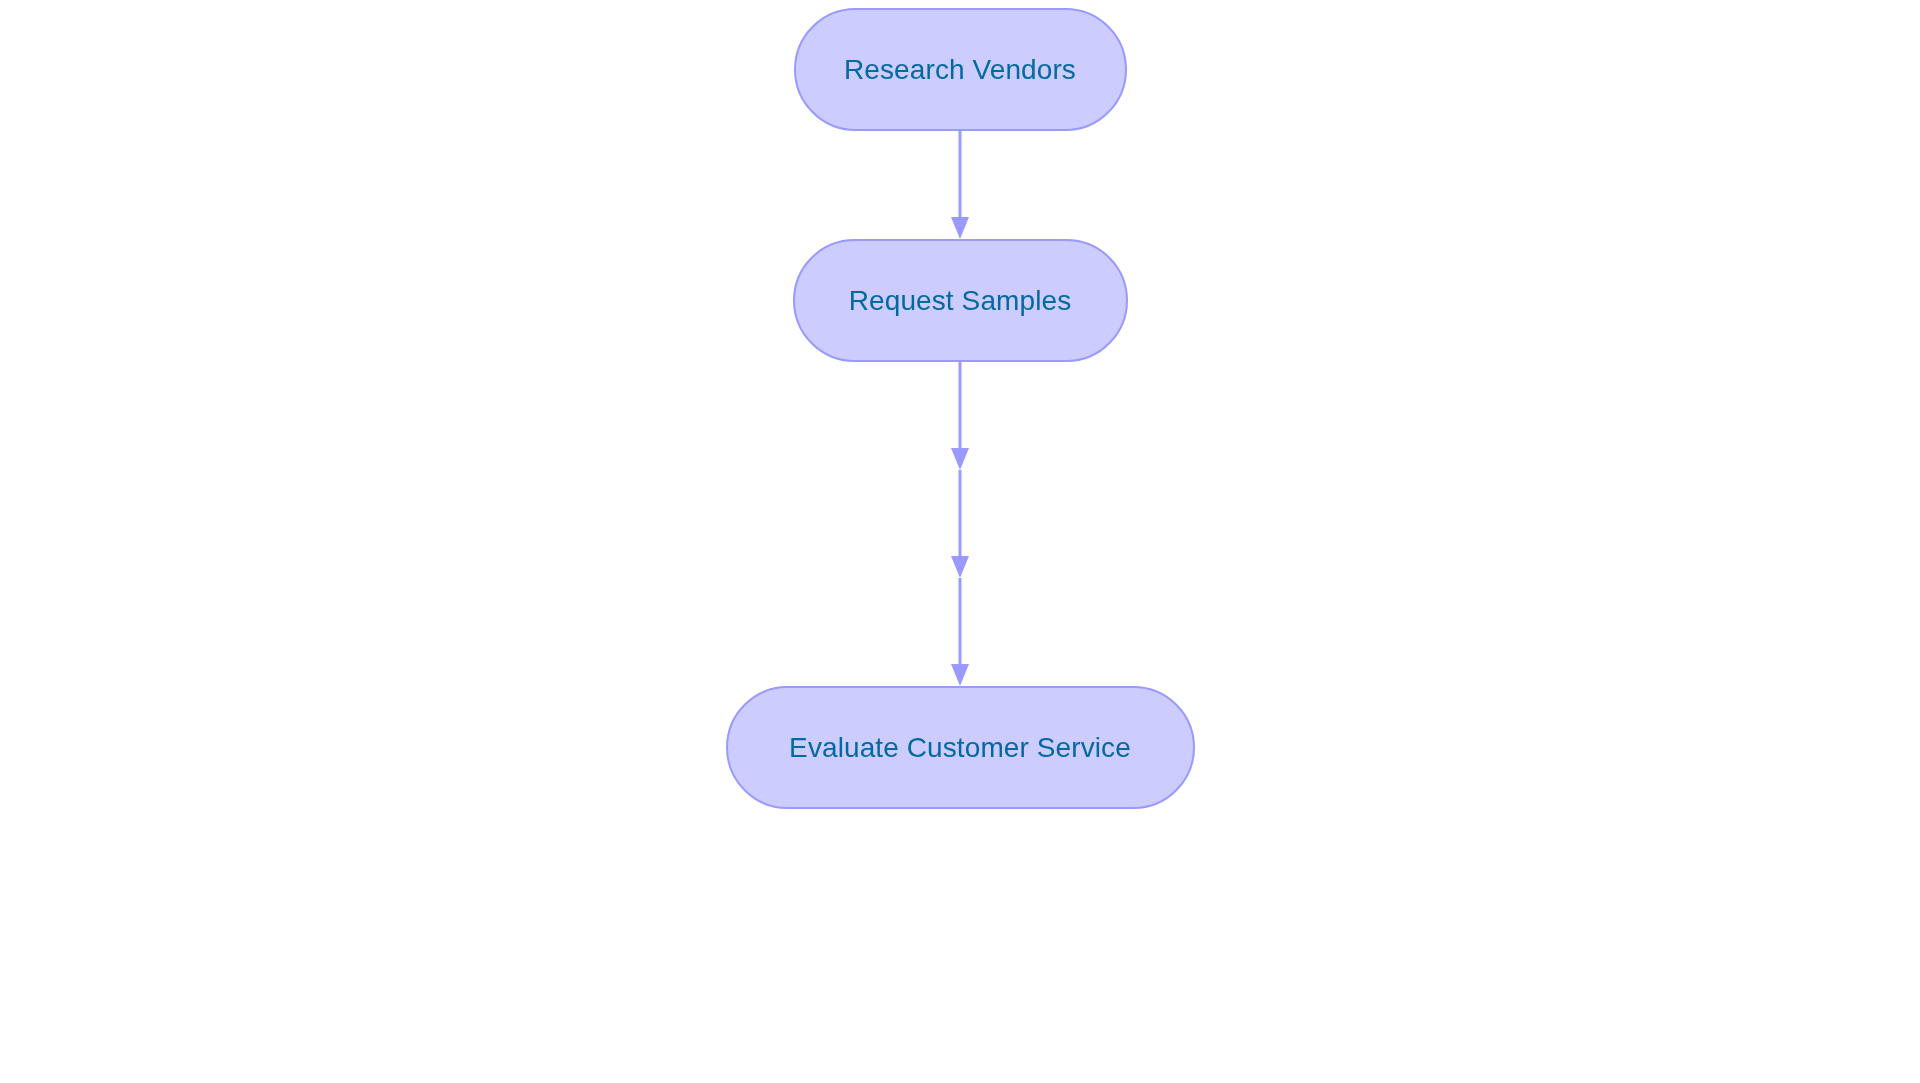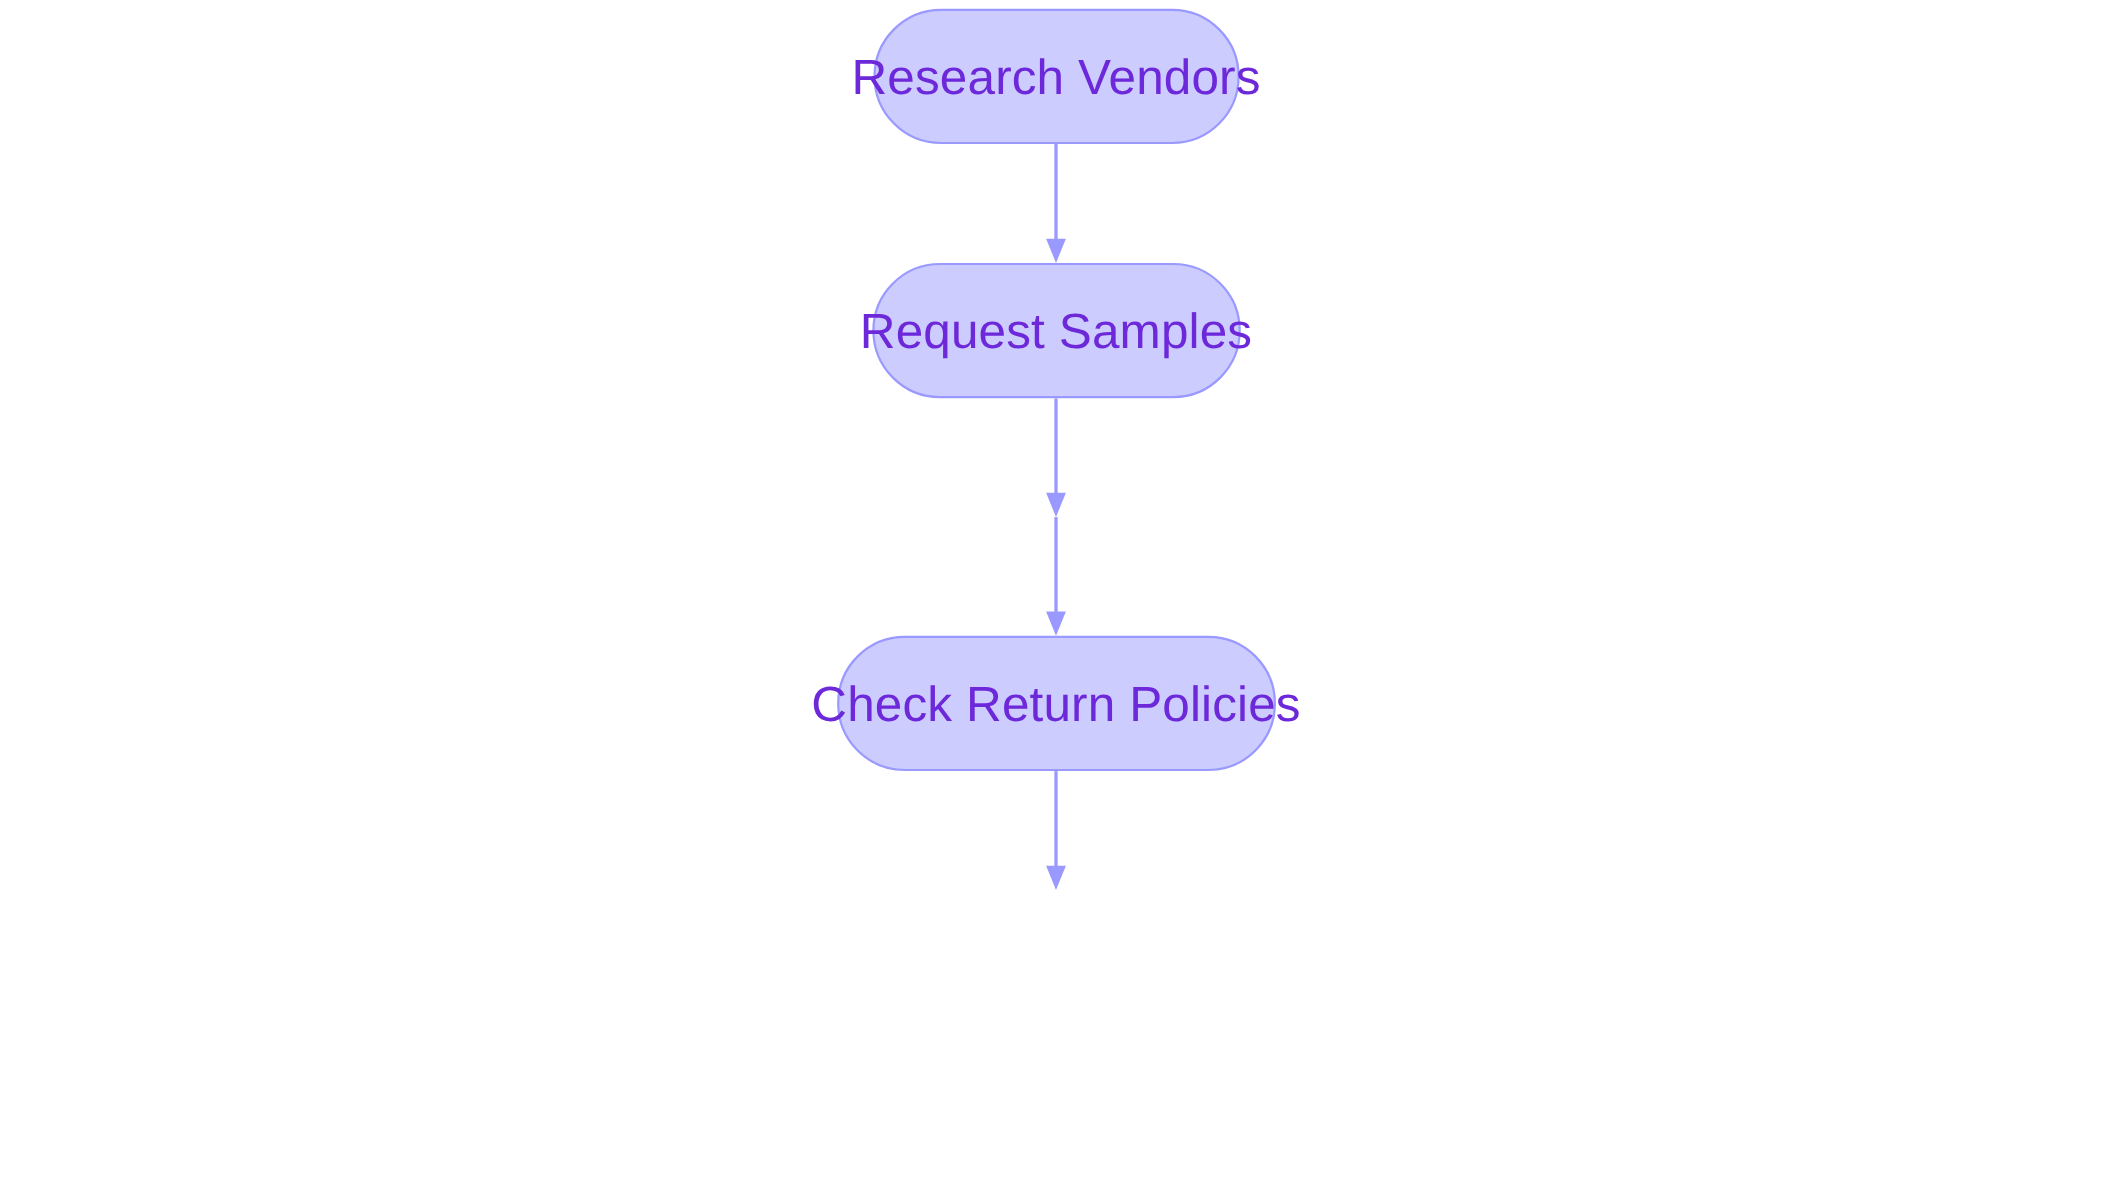--- a/index.html
+++ b/index.html
@@ -35,23 +35,23 @@
     border-radius: 61.5px;
     background: #ccccff;
     border: 2px solid #9999ff;
     display: flex;
     align-items: center;
     justify-content: center;
     flex: 0 0 auto;
   }
   .node-label {
     font-family: "Liberation Sans", sans-serif;
-    font-size: 45px;
+    font-size: 28px;
     font-weight: 400;
-    color: #6d28d9;
+    color: #0369a1;
     line-height: 1;
     white-space: nowrap;
     letter-spacing: 0.1px;
   }
   .connector {
     width: 24px;
     height: 108px;
     flex: 0 0 auto;
     display: block;
   }
@@ -84,24 +84,24 @@
       <line x1="12" y1="0" x2="12" y2="90" stroke="#9999ff" stroke-width="3"></line>
       <polygon points="12,108 3,86 21,86" fill="#9999ff"></polygon>
     </svg>
 
 
     <svg class="connector" viewBox="0 0 24 108" xmlns="http://www.w3.org/2000/svg">
       <line x1="12" y1="0" x2="12" y2="90" stroke="#9999ff" stroke-width="3"></line>
       <polygon points="12,108 3,86 21,86" fill="#9999ff"></polygon>
     </svg>
 
-    <div class="node node-4">
-      <span class="node-label">Check Return Policies</span>
-    </div>
 
     <svg class="connector" viewBox="0 0 24 108" xmlns="http://www.w3.org/2000/svg">
       <line x1="12" y1="0" x2="12" y2="90" stroke="#9999ff" stroke-width="3"></line>
       <polygon points="12,108 3,86 21,86" fill="#9999ff"></polygon>
     </svg>
 
+    <div class="node node-5">
+      <span class="node-label">Evaluate Customer Service</span>
+    </div>
 
   </div>
 </div>
 
 </body></html>

